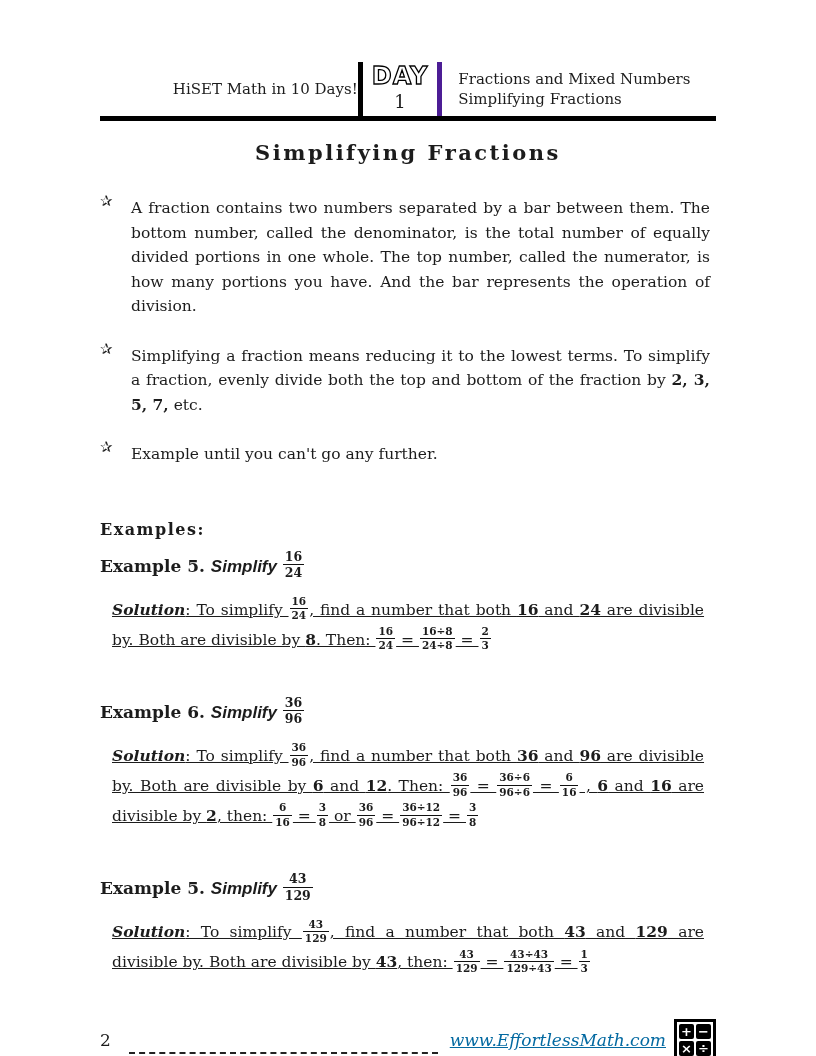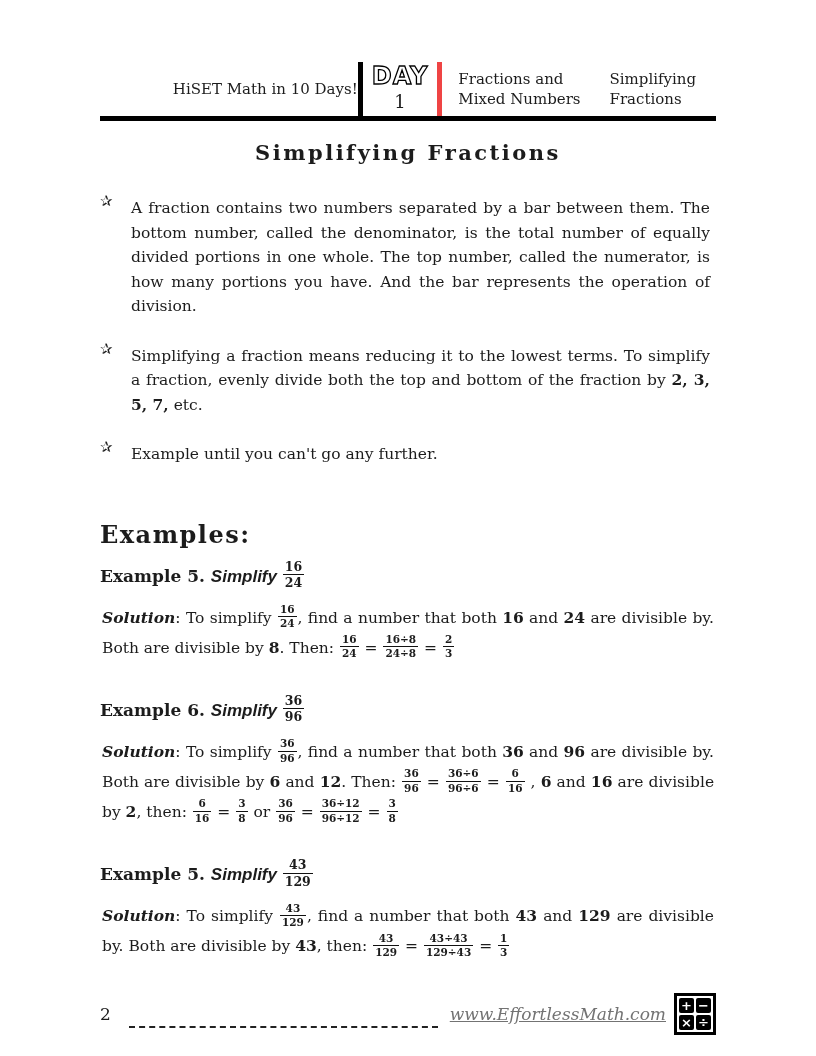--- a/index.html
+++ b/index.html
@@ -8,42 +8,42 @@
     width: 816px; height: 1056px; margin: 0 auto; background: #ffffff;
     padding: 62px 100px 56px 100px;
     display: flex; flex-direction: column;
     font-family: "DejaVu Serif", serif; color: #1c1c1c;
     position: relative; overflow: hidden;
   }
 
   
   .header-row { display: flex; align-items: stretch; min-height: 54px; }
   .book-title { flex: 1; text-align: right; align-self: center; font-size: 15px; padding-right: 0; }
-  .day-box { border-left: 5px solid #000; border-right: 5px solid #ef4444; padding: 1px 9px 0; display: flex; flex-direction: column; align-items: center; }
+  .day-box { border-left: 5px solid #000; border-right: 5px solid #4c1d95; padding: 1px 9px 0; display: flex; flex-direction: column; align-items: center; }
   .day-word {
     font-family: "DejaVu Sans", sans-serif; font-weight: bold; font-size: 24px; line-height: 27px;
     letter-spacing: 1px; color: #ffffff; -webkit-text-stroke: 1.3px #000; text-transform: uppercase;
   }
   .day-num { font-size: 18px; line-height: 24px; }
-  .chapter-col { flex: 1; align-self: center; padding-left: 16px; font-size: 15px; line-height: 20px; display: flex; flex-direction: row; }
+  .chapter-col { flex: 1; align-self: center; padding-left: 16px; font-size: 15px; line-height: 20px; display: flex; flex-direction: column; }
   .rule { height: 5px; background: #000; }
 
   
   .title { font-size: 21px; font-weight: bold; letter-spacing: 2.5px; text-align: center; margin: 19px 0 25px; }
   .bullet { display: flex; margin-bottom: 13px; }
   .star { width: 25px; flex: none; font-family: "DejaVu Sans", sans-serif; font-size: 15px; padding-top: 2px; }
   .btext { flex: 1; margin: 6px; text-align: justify; font-size: 15.5px; line-height: 24.5px; }
 
   
-  .examples-heading { font-size: 24px; font-weight: bold; letter-spacing: 1.5px; margin: 34px 0 12px; }
+  .examples-heading { font-size: 16px; font-weight: bold; letter-spacing: 1.5px; margin: 34px 0 12px; }
   .example { margin-bottom: 30px; }
   .ex-head { font-size: 17px; font-weight: normal; margin: 0 0 10px; }
   .exlabel { font-weight: bold; }
   .simplify { font-family: "Liberation Sans", sans-serif; font-weight: bold; font-style: italic; }
-  .ex-sol { margin: 2px; text-align: justify; font-size: 15.5px; line-height: 29px; }
+  .ex-sol { margin: 12px; text-align: justify; font-size: 15.5px; line-height: 29px; text-decoration: underline; }
   .sol { font-weight: bold; font-style: italic; }
   .n { font-weight: bold; }
 
   
   .frac { display: inline-block; vertical-align: middle; text-align: center; font-weight: bold; font-size: 10.5px; line-height: 1.25; position: relative; top: -2px; margin: 0 1px; }
   .frac .fnum { display: block; border-bottom: 1.4px solid #111; padding: 0 2px; }
   .frac .fden { display: block; padding: 0 2px; }
   .frac.big { font-size: 12.5px; }
 
   
@@ -104,21 +104,21 @@
   </section>
 
   <section class="example">
     <h3 class="ex-head"><span class="exlabel">Example 5. </span><span class="simplify">Simplify </span><span class="frac big"><span class="fnum">43</span><span class="fden">129</span></span></h3>
     <p class="ex-sol"><span class="sol">Solution</span><span>: To simplify </span><span class="frac"><span class="fnum">43</span><span class="fden">129</span></span><span>, find a number that both </span><span class="n">43</span><span> and </span><span class="n">129</span><span> are divisible by. Both are divisible by </span><span class="n">43</span><span>, then: </span><span class="frac"><span class="fnum">43</span><span class="fden">129</span></span><span> = </span><span class="frac"><span class="fnum">43÷43</span><span class="fden">129÷43</span></span><span> = </span><span class="frac"><span class="fnum">1</span><span class="fden">3</span></span></p>
   </section>
 
   <footer class="footer">
     <span class="page-num">2</span>
     <span class="dashes"></span>
-    <a class="site-link" href="#" style="color: #737373;">www.EffortlessMath.com</a>
+    <a class="site-link" href="#" style="color: #0369a1;">www.EffortlessMath.com</a>
     <span class="logo">
       <span class="logo-cell">+</span>
       <span class="logo-cell">−</span>
       <span class="logo-cell">×</span>
       <span class="logo-cell">÷</span>
     </span>
   </footer>
 
 </div>
 

